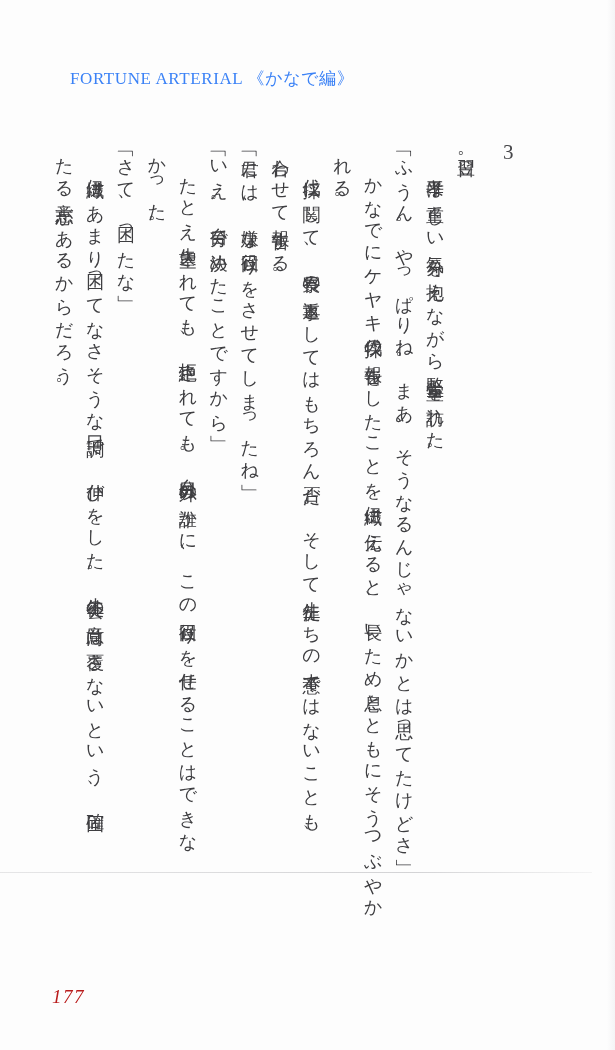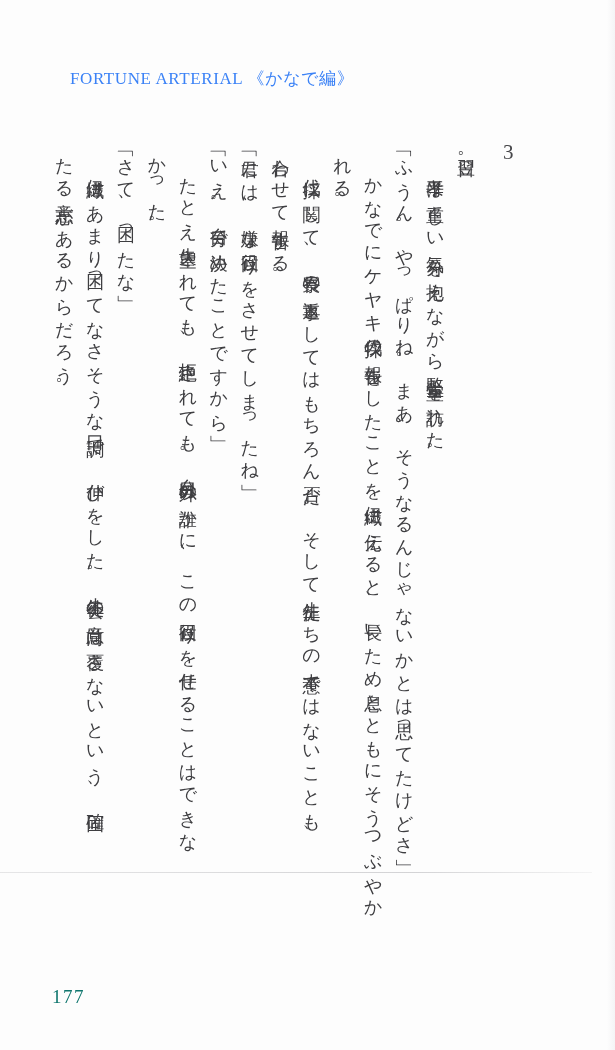--- a/index.html
+++ b/index.html
@@ -53,22 +53,23 @@
     white-space: nowrap;
   }
   .text-line.indent {
     text-indent: 20px;
   }
   .page-number {
     position: absolute;
     left: 52px;
     top: 986px;
     font-size: 19px;
+    font-style: italic;
     letter-spacing: 1.5px;
-    color: #0f766e;
+    color: #b91c1c;
   }
   .scan-fold-line {
     position: absolute;
     left: 0;
     top: 872px;
     width: 592px;
     height: 1px;
     background: linear-gradient(to right, rgba(160,160,165,0.25), rgba(160,160,165,0.45) 70%, rgba(160,160,165,0.1));
     pointer-events: none;
   }

